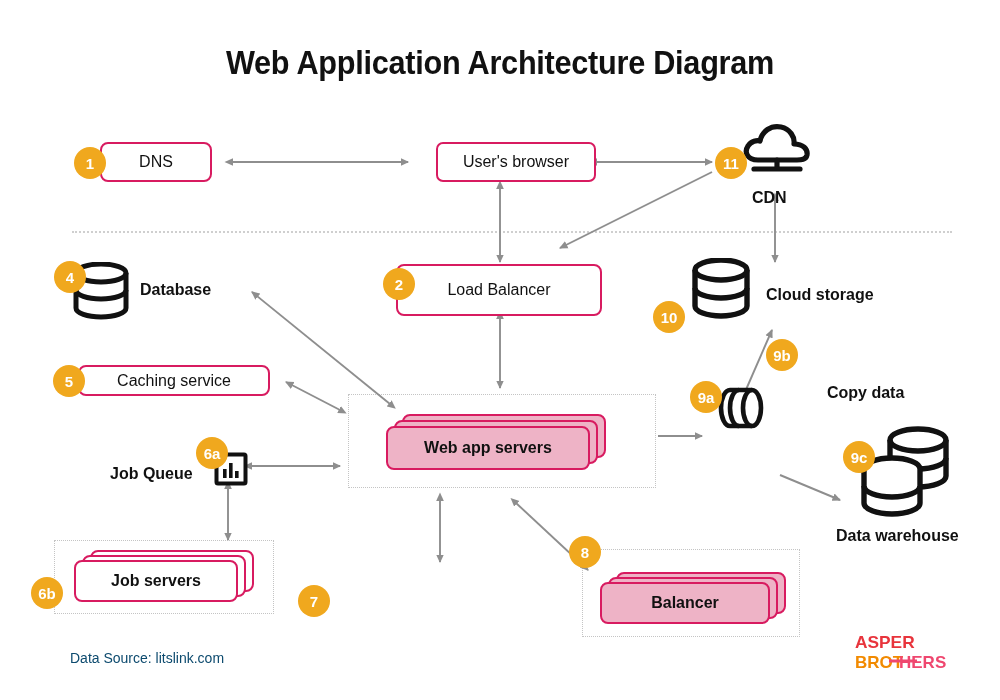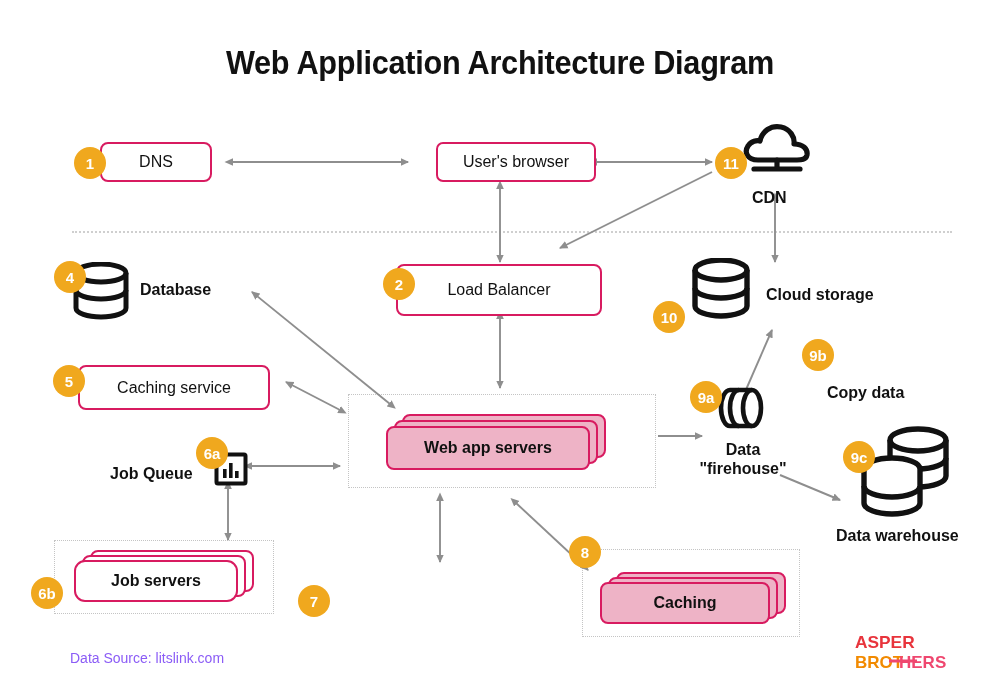--- a/index.html
+++ b/index.html
@@ -105,21 +105,21 @@
 
   
   svg.arrows { position: absolute; left: 0; top: 0; z-index: 2; }
   .icon-svg { position: absolute; z-index: 8; }
 
   
   .source {
     position: absolute;
     left: 70px; top: 650px;
     font-size: 14px;
-    color: #8b5cf6;
+    color: #0c4a6e;
   }
   .logo {
     position: absolute;
     left: 855px; top: 630px;
     width: 110px; height: 46px;
     z-index: 12;
   }
 </style>
 </head>
 <body>
@@ -214,26 +214,26 @@
   <svg class="icon-svg" style="left:690px; top:258px;" width="62" height="62" viewBox="0 0 62 62">
     <ellipse cx="31" cy="12" rx="26" ry="10" fill="#fff" stroke="#111111" stroke-width="5.4"></ellipse>
     <path d="M5 12 V48 A26 10 0 0 0 57 48 V12" fill="none" stroke="#111111" stroke-width="5.4"></path>
     <path d="M5 30 A26 10 0 0 0 57 30" fill="none" stroke="#111111" stroke-width="5.4"></path>
   </svg>
   <div class="badge" style="left:653px; top:261px;margin-top:40px;">
     <span class="sm">10</span>
   </div>
   <div class="label" style="left:766px; top:285px;">Cloud storage</div>
 
-  <div class="badge" style="left:802px; top:339px;">
+  <div class="badge" style="left:766px; top:339px;">
     <span class="sm">9b</span>
   </div>
   <div class="label" style="left:827px; top:347px;margin-top:36px;">Copy data</div>
 
-  <div class="node" style="left:78px; top:365px; width:192px; height:45px;">
+  <div class="node" style="left:78px; top:365px; width:192px; height:31px;">
     <span>Caching service</span>
   </div>
   <div class="badge" style="left:53px; top:365px;">
     <span>5</span>
   </div>
 
   <div class="group-box" style="left:348px; top:394px; width:308px; height:94px;"></div>
   <div class="stack" style="left:386px; top:414px; width:222px; height:56px;">
     <div class="layer" style="left:16px; top:0; width:204px; height:44px; background:#eeb3c6;"></div>
     <div class="layer" style="left:8px; top:6px; width:204px; height:44px; background:#eeb3c6;"></div>
@@ -243,22 +243,20 @@
   </div>
 
   <svg class="icon-svg" style="left:712px; top:386px;" width="58" height="44" viewBox="0 0 58 44">
     <ellipse cx="40" cy="22" rx="9" ry="18" fill="#fff" stroke="#111111" stroke-width="4.6"></ellipse>
     <path d="M40 4 H18 A9 18 0 0 0 18 40 H40" fill="none" stroke="#111111" stroke-width="4.6"></path>
     <path d="M27 4 A9 18 0 0 0 27 40" fill="none" stroke="#111111" stroke-width="4.6"></path>
   </svg>
   <div class="badge" style="left:690px; top:381px;">
     <span class="sm">9a</span>
   </div>
-  <div class="label" style="left:688px; top:440px; width:110px; text-align:center;">Data
-"firehouse"</div>
 
   <svg class="icon-svg" style="left:855px; top:424px;" width="100" height="96" viewBox="0 0 100 96">
     <ellipse cx="63" cy="16" rx="28" ry="11" fill="#fff" stroke="#111111" stroke-width="5.4"></ellipse>
     <path d="M35 16 V52 A28 11 0 0 0 91 52 V16" fill="none" stroke="#111111" stroke-width="5.4"></path>
     <path d="M35 34 A28 11 0 0 0 91 34" fill="none" stroke="#111111" stroke-width="5.4"></path>
     <ellipse cx="37" cy="45" rx="28" ry="11" fill="#fff" stroke="#111111" stroke-width="5.4"></ellipse>
     <path d="M9 45 V79 A28 11 0 0 0 65 79 V45" fill="#fff" stroke="#111111" stroke-width="5.4"></path>
     <path d="M9 62 A28 11 0 0 0 65 62" fill="none" stroke="#111111" stroke-width="5.4"></path>
   </svg>
   <div class="badge" style="left:843px; top:441px;">
@@ -274,38 +272,38 @@
     <rect x="21" y="19" width="3.6" height="7" fill="#111111"></rect>
   </svg>
   <div class="badge" style="left:196px; top:437px;">
     <span class="sm">6a</span>
   </div>
 
   <div class="group-box" style="left:54px; top:540px; width:220px; height:74px;"></div>
   <div class="stack" style="left:74px; top:550px; width:180px; height:52px;">
     <div class="layer" style="left:16px; top:0; width:164px; height:42px; background:#ffffff;"></div>
     <div class="layer" style="left:8px; top:5px; width:164px; height:42px; background:#ffffff;"></div>
-    <div class="layer front" style="left:0; top:10px; width:164px; height:42px; background:#ffffff;border-radius:11px;">
+    <div class="layer front" style="left:0; top:10px; width:164px; height:42px; background:#ffffff;">
       <span>Job servers</span>
     </div>
   </div>
   <div class="badge" style="left:31px; top:562px;margin-top:15px;">
     <span class="sm">6b</span>
   </div>
 
   <div class="badge" style="left:298px; top:585px;">
     <span>7</span>
   </div>
 
   <div class="group-box" style="left:582px; top:549px; width:218px; height:88px;"></div>
   <div class="stack" style="left:600px; top:572px; width:186px; height:52px;">
     <div class="layer" style="left:16px; top:0; width:170px; height:42px; background:#eeb3c6;"></div>
     <div class="layer" style="left:8px; top:5px; width:170px; height:42px; background:#eeb3c6;"></div>
     <div class="layer front" style="left:0; top:10px; width:170px; height:42px; background:#eeb3c6;">
-      <span>Caching</span>
+      <span>Balancer</span>
     </div>
   </div>
   <div class="badge" style="left:569px; top:536px;">
     <span>8</span>
   </div>
 
   <div class="source">Data Source: litslink.com</div>
 
   <svg class="logo" viewBox="0 0 110 46">
     <text x="0" y="18" font-family="'Liberation Sans', sans-serif" font-size="17" font-weight="bold" fill="#e8343c" transform="scale(1.02,1)">

